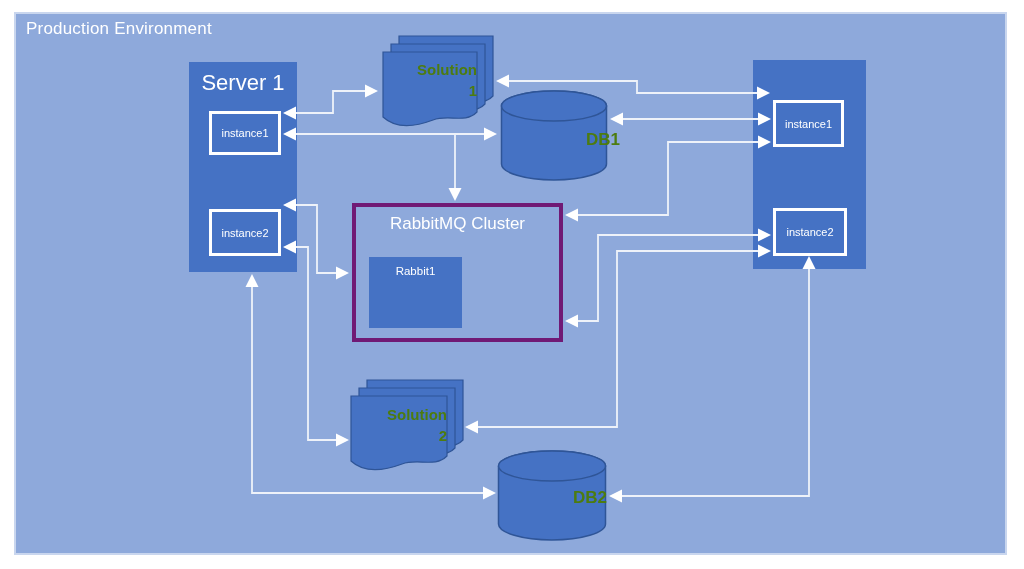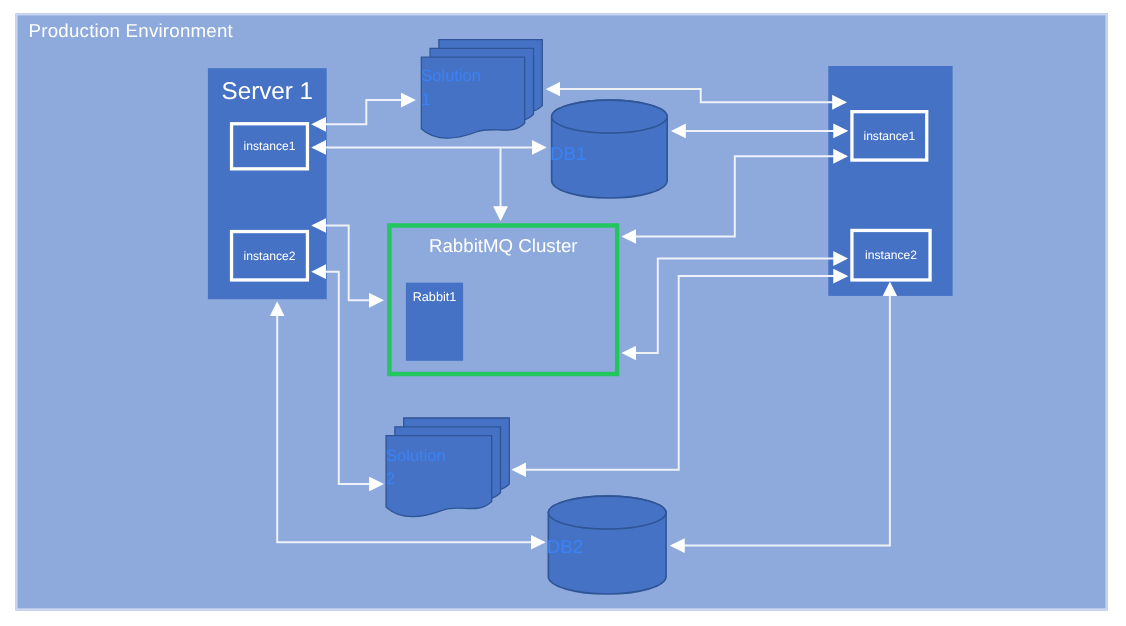--- a/index.html
+++ b/index.html
@@ -20,31 +20,31 @@
   }
   .server-title{
     text-align:center;color:#ffffff;font-size:22px;padding-top:8px;
   }
   .instance{
     position:absolute;box-sizing:border-box;background:#4572c4;border:3px solid #ffffff;
     display:flex;align-items:center;justify-content:center;
     color:#ffffff;font-size:11px;
   }
   .cluster{
-    background:transparent;border:4px solid #22c55e;
+    background:transparent;border:4px solid #701a75;
   }
   .cluster-title{
     text-align:center;color:#ffffff;font-size:17px;padding-top:7px;
   }
   .rabbit{
     position:absolute;box-sizing:border-box;background:#4572c4;
     text-align:center;color:#ffffff;font-size:11.5px;padding-top:8px;
   }
   .shape-label{
-    position:absolute;color:#3b82f6;text-align:left;pointer-events:none;
+    position:absolute;color:#4d7c0f;text-align:right;pointer-events:none;font-weight:bold;
   }
   .sol-label{font-size:15px;line-height:21px;}
   .db-label{font-size:17px;}
   svg{position:absolute;left:0;top:0;}
   #connector-layer{pointer-events:none;}
 </style>
 </head>
 <body>
 
 <div class="page">
@@ -87,21 +87,21 @@
   <svg style="left:500px;top:90px;" width="108" height="93" viewBox="0 0 108 93">
     <g fill="#4572c4" stroke="#2f5597" stroke-width="1.5">
       <path d="M1.5,16 v58 a52.5,16 0 0 0 105,0 v-58 a52.5,15 0 0 0 -105,0 Z"></path>
       <ellipse cx="54" cy="16" rx="52.5" ry="15"></ellipse>
     </g>
   </svg>
   <div class="shape-label db-label" style="left:500px;top:130px;width:120px;">DB1</div>
 
   <div class="node cluster" style="left:352px;top:203px;width:211px;height:139px;">
     <div class="cluster-title">RabbitMQ Cluster</div>
-    <div class="rabbit" style="left:13px;top:50px;width:52px;height:71px;">
+    <div class="rabbit" style="left:13px;top:50px;width:93px;height:71px;">
       <span>Rabbit1</span>
     </div>
   </div>
 
   <svg style="left:350px;top:379px;" width="116" height="98" viewBox="0 0 116 98">
     <g fill="#4572c4" stroke="#2f5597" stroke-width="1.2">
       <path transform="translate(17,1)" d="M0,0 H96 V60 C84,72 67,62 51,68 C35,74 14,78 0,65 Z"></path>
       <path transform="translate(9,9)" d="M0,0 H96 V60 C84,72 67,62 51,68 C35,74 14,78 0,65 Z"></path>
       <path transform="translate(1,17)" d="M0,0 H96 V60 C84,72 67,62 51,68 C35,74 14,78 0,65 Z"></path>
     </g>

